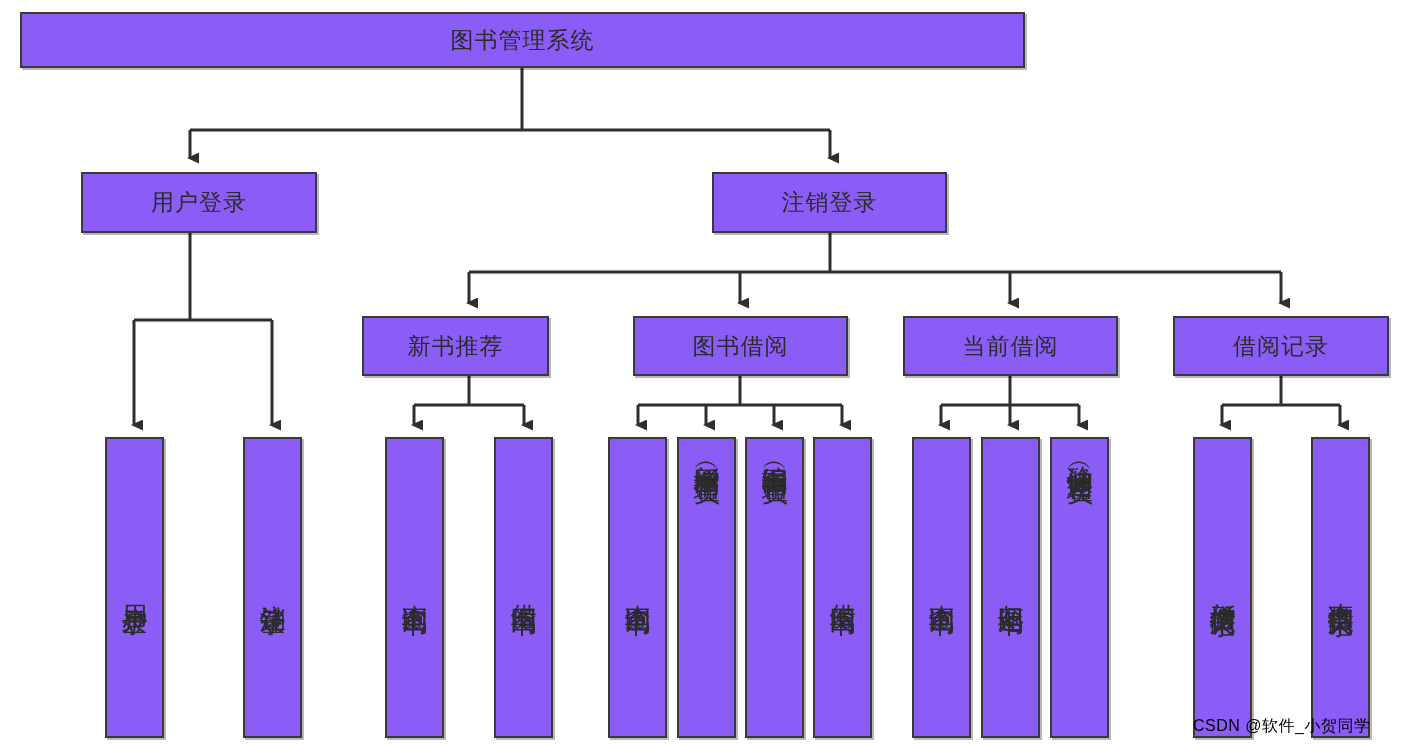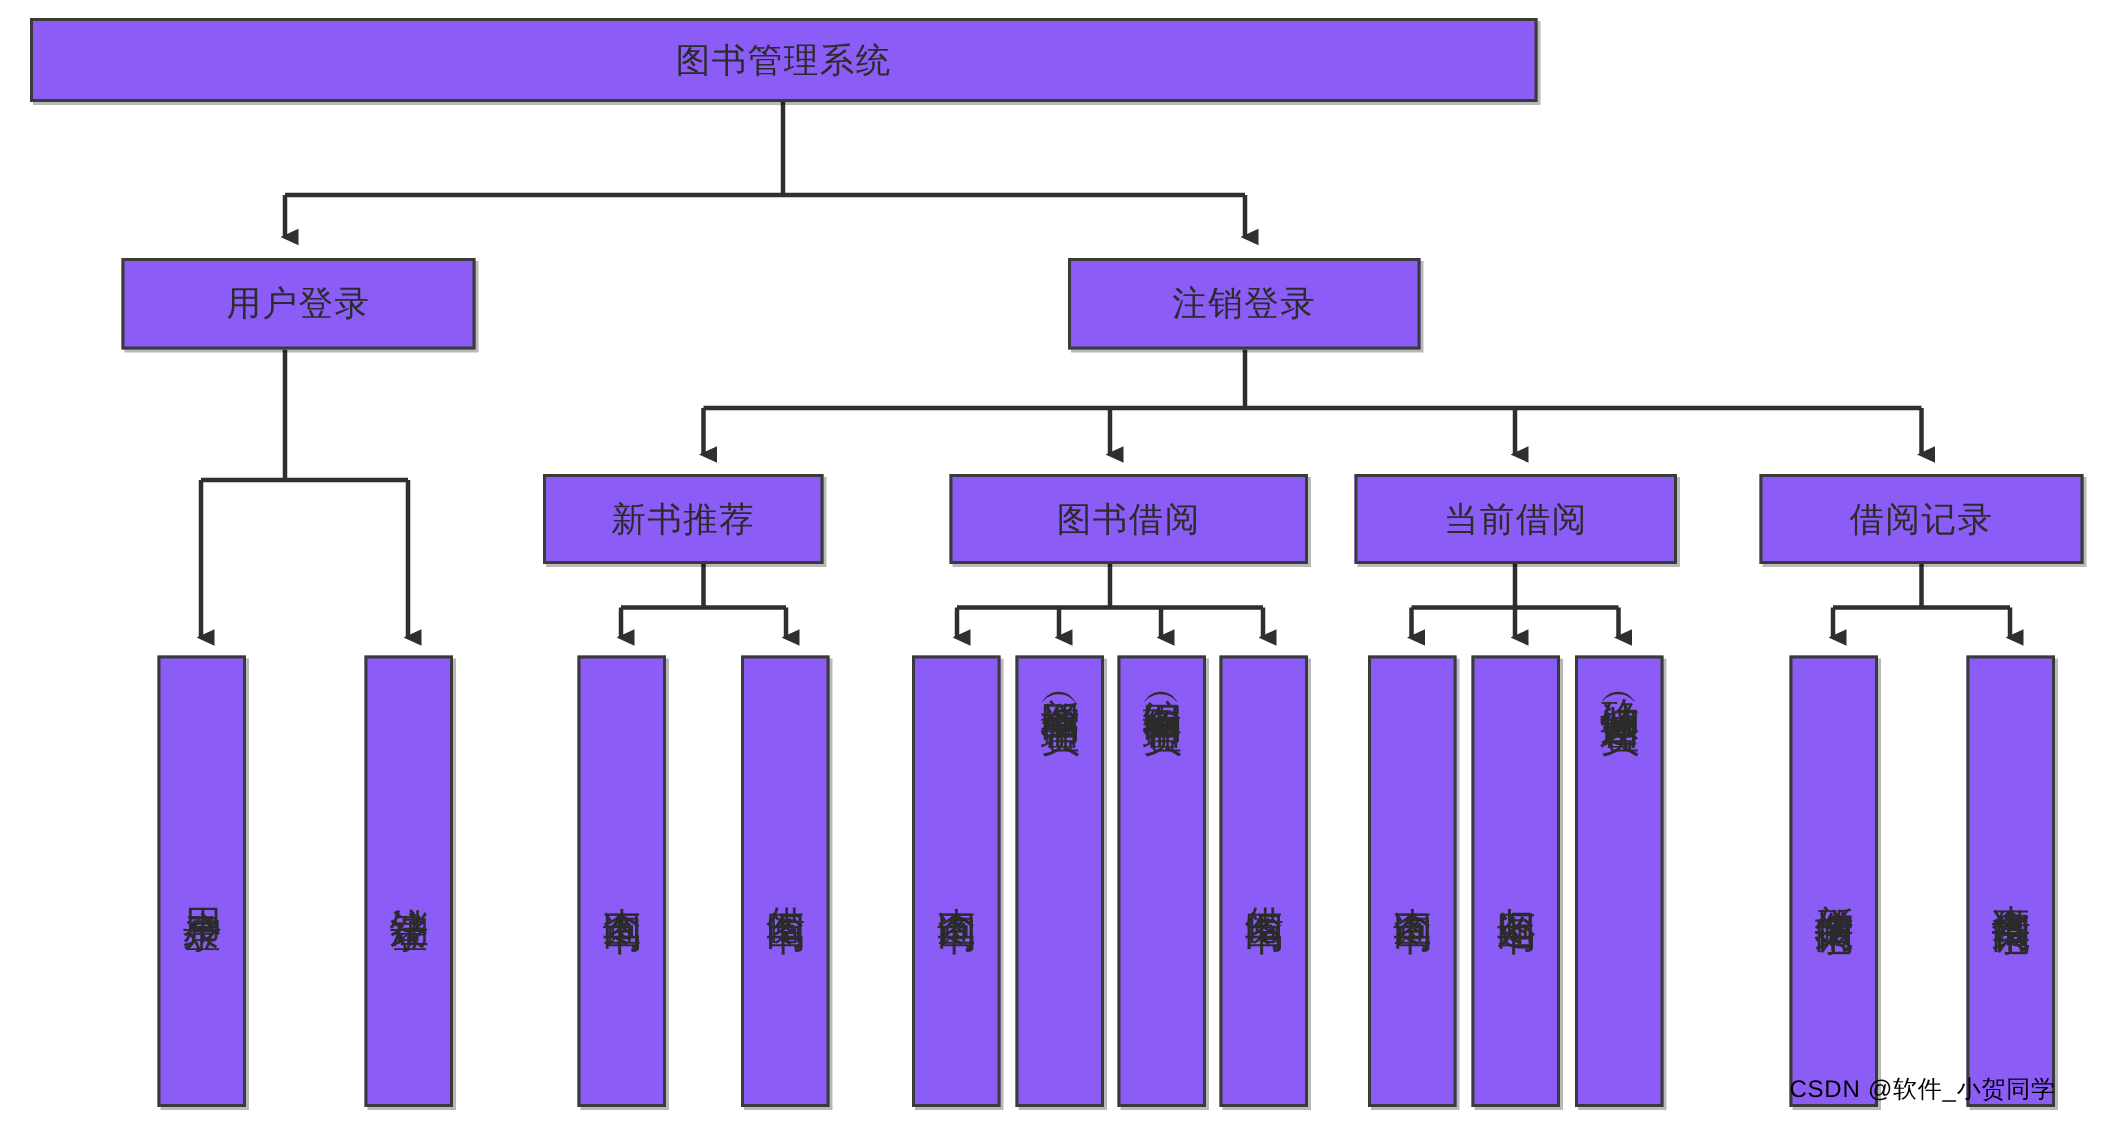--- a/index.html
+++ b/index.html
@@ -129,21 +129,21 @@
   <div class="node horiz" style="left:81px; top:172px; width:236px; height:61px;">
     <span>用户登录</span>
   </div>
   <div class="node horiz" style="left:712px; top:172px; width:235px; height:61px;">
     <span>注销登录</span>
   </div>
 
   <div class="node horiz" style="left:362px; top:316px; width:187px; height:60px;">
     <span>新书推荐</span>
   </div>
-  <div class="node horiz" style="left:633px; top:316px; width:239px; height:60px;">
+  <div class="node horiz" style="left:633px; top:316px; width:215px; height:60px;">
     <span>图书借阅</span>
   </div>
   <div class="node horiz" style="left:903px; top:316px; width:215px; height:60px;">
     <span>当前借阅</span>
   </div>
   <div class="node horiz" style="left:1173px; top:316px; width:216px; height:60px;">
     <span>借阅记录</span>
   </div>
 
   <div class="node vert centered" style="left:105px; top:437px; width:59px; height:301px;">

